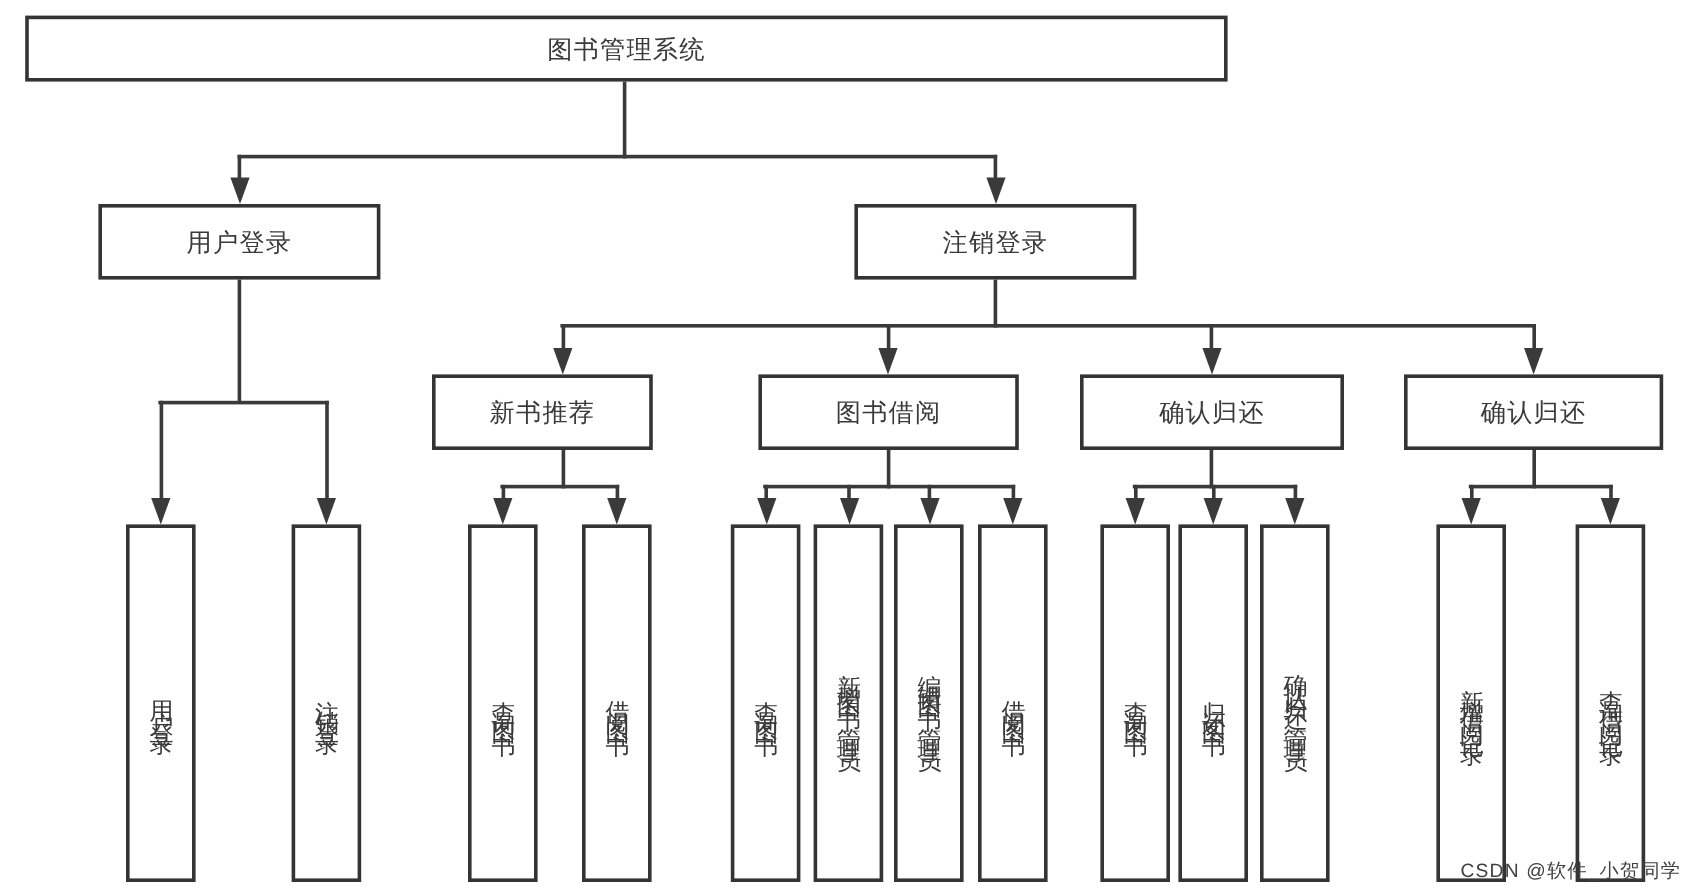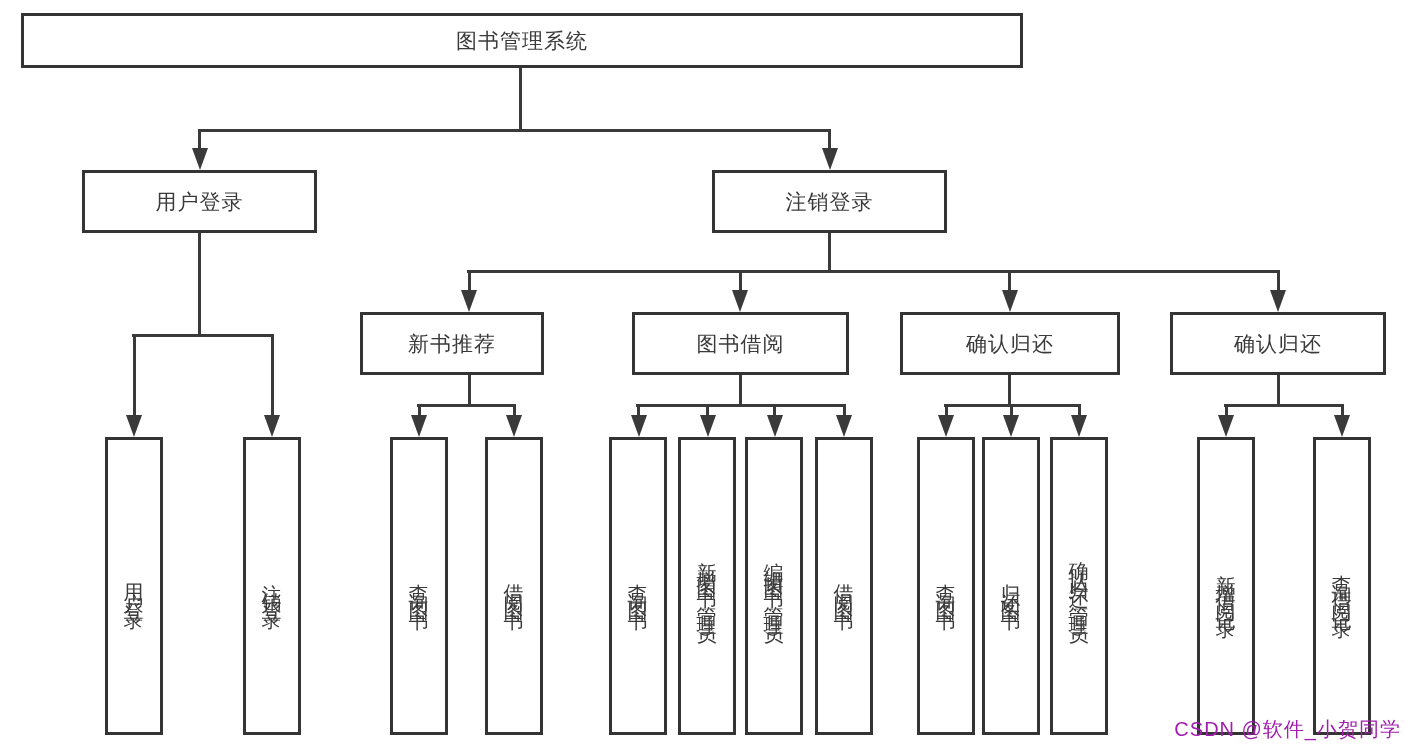--- a/index.html
+++ b/index.html
@@ -37,22 +37,22 @@
     position: absolute;
     width: 0; height: 0;
     border-left: 8px solid transparent;
     border-right: 8px solid transparent;
     border-top: 22px solid #3a3a3a;
   }
   #watermark {
     position: absolute;
     top: 716px;
     right: 4px;
-    font-size: 20px;
-    color: #a21caf;
+    font-size: 16px;
+    color: #404040;
     letter-spacing: 1px;
     white-space: nowrap;
   }
 </style>
 </head>
 <body>
 
 <div id="stage">
 
   <div class="box" style="left:21px; top:13px; width:1002px; height:55px;">图书管理系统</div>

